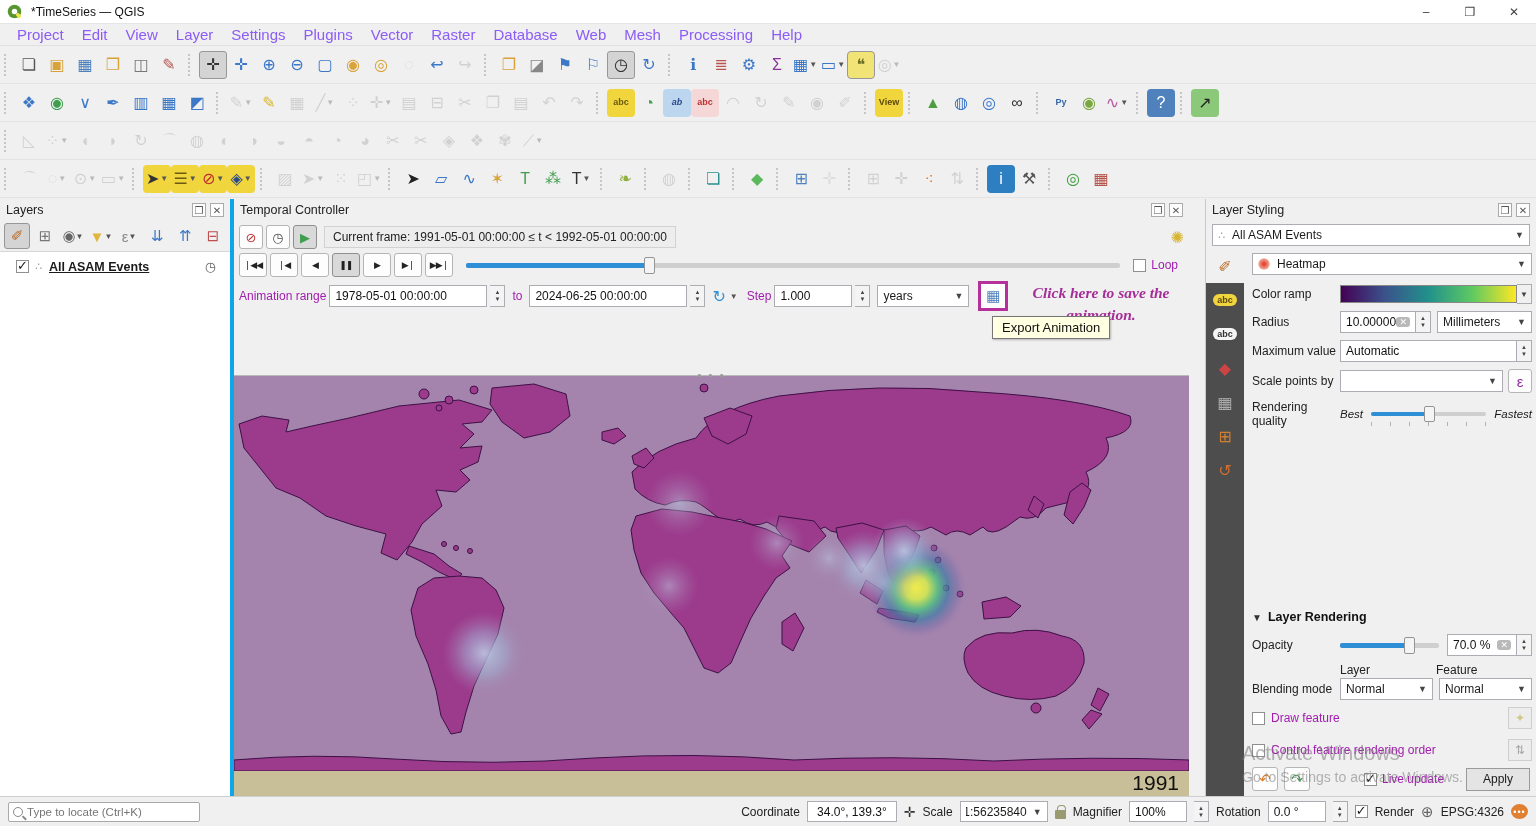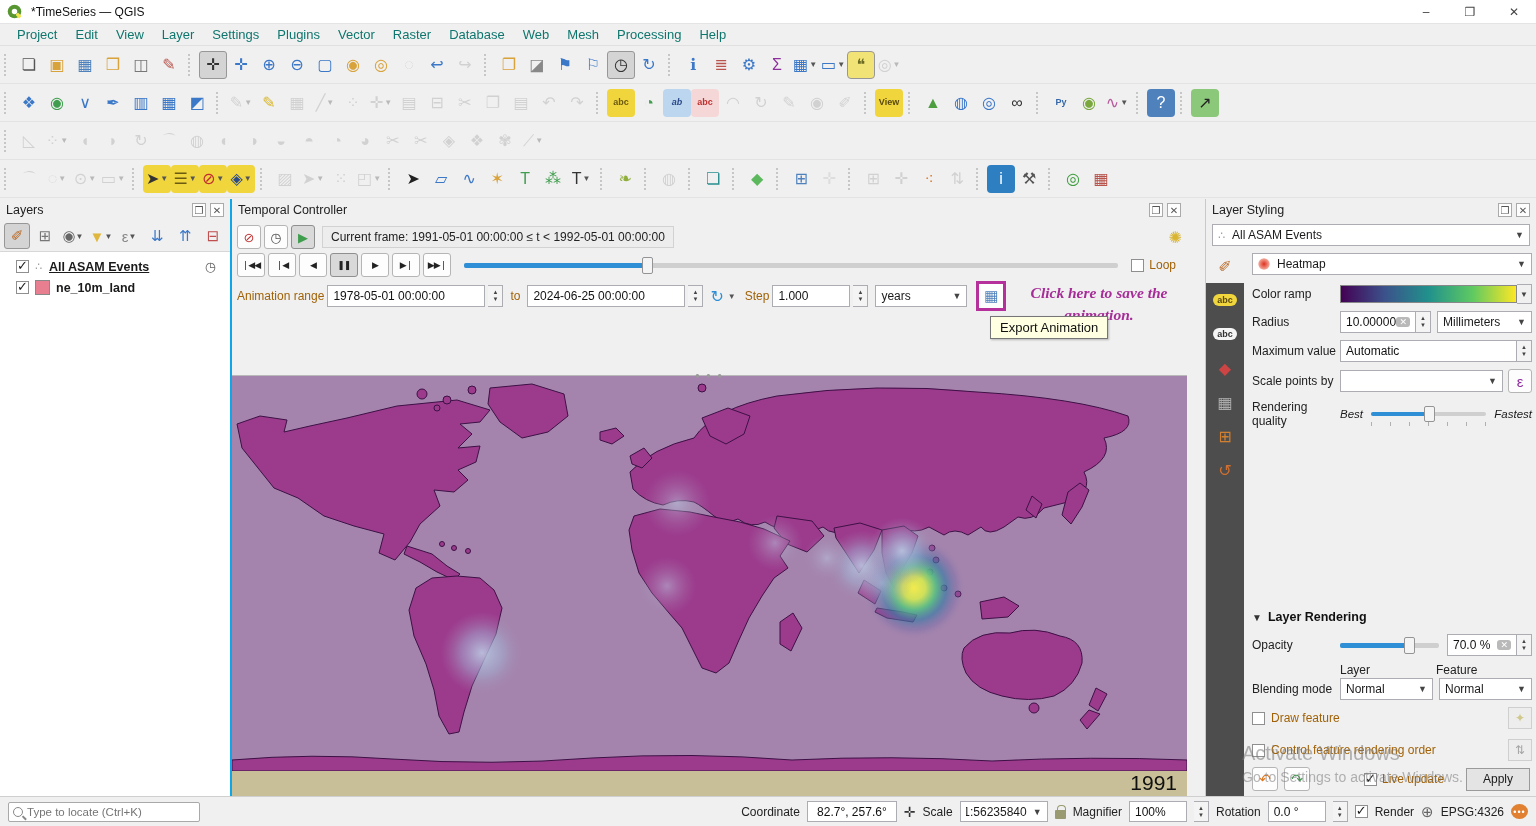--- a/index.html
+++ b/index.html
@@ -8,21 +8,21 @@
   #app { position:relative; width:1536px; height:826px; background:#f0f0f0; }
 
   
   .titlebar { height:24px; background:#fff; display:flex; align-items:center; padding-left:6px; border-bottom:1px solid #e4e4e4; }
   .titlebar .title { margin-left:8px; font-size:12px; color:#111; }
   .wctrls { margin-left:auto; display:flex; height:100%; }
   .wbtn { width:44px; height:100%; display:flex; align-items:center; justify-content:center; font-size:12px; color:#444; }
 
   
   .menubar { height:22px; background:#f0f0f0; display:flex; align-items:center; padding-left:8px; border-bottom:1px solid #e0e0e0; }
-  .menu-item { padding:2px 9px; font-size:13px; color:#0f766e; }
+  .menu-item { padding:2px 9px; font-size:15px; color:#8b5cf6; }
 
   
   .toolbar { height:38px; background:#f0f0f0; display:flex; align-items:center; padding-left:2px; border-bottom:1px solid #e3e3e3; overflow:hidden; }
   .tgroup { display:flex; align-items:center; margin-right:3px; }
   .tgroup::before { content:""; width:5px; height:22px; border-left:2px dotted #c6c6c6; margin:0 4px 0 2px; }
   .tbtn { min-width:28px; height:28px; padding:0 1px; display:flex; align-items:center; justify-content:center; border:1px solid transparent; border-radius:3px; }
   .tbtn .g { font-size:16px; line-height:1; }
   .tbtn .g.sm { font-size:9px; font-weight:bold; letter-spacing:0; }
   .tbtn .dd { font-size:8px; color:#555; margin-left:1px; }
   .tbtn.active { background:#d4d4d4; border-color:#979797; }
@@ -30,21 +30,21 @@
   .tbtn.bgd { border-radius:4px; }
 
   
   .main { position:absolute; top:199px; left:0; width:1536px; height:597px; display:flex; }
 
   .panel-header { height:22px; display:flex; align-items:center; padding:0 6px; font-size:12.5px; color:#222; }
   .phbtns { margin-left:auto; display:flex; gap:4px; }
   .phbtn { font-size:10px; color:#555; width:14px; height:14px; border:1px solid #aaa; display:flex; align-items:center; justify-content:center; background:#fdfdfd; }
 
   
-  .left-panel { width:250px; background:#f0f0f0; border-right:2px solid #0ea5e9; display:flex; flex-direction:column;text-align:right; }
+  .left-panel { width:250px; background:#f0f0f0; border-right:4px solid #0ea5e9; display:flex; flex-direction:column;text-align:right; }
   .ptoolbar { display:flex; align-items:center; gap:2px; padding:2px 4px; }
   .pbtn { width:26px; height:26px; display:flex; align-items:center; justify-content:center; border:1px solid transparent; border-radius:3px; }
   .pbtn.active { background:#d4d4d4; border-color:#979797; }
   .pbtn .g { font-size:15px; }
   .pbtn .dd { font-size:8px; color:#555; }
   .layer-tree { flex:1; background:#fff; border-top:1px solid #d7d7d7; padding:4px 2px; }
   .lt-item { display:flex; align-items:center; gap:6px; padding:3px 4px 3px 14px; }
   .lt-label { font-weight:bold; font-size:12.5px; }
   .lt-item.selected .lt-label { text-decoration:underline; }
   .lt-ind { margin-left:auto; margin-right:8px; color:#666; font-size:13px; }
@@ -66,21 +66,21 @@
   .pb-btn { width:28px; height:24px; min-width:28px; border:1px solid #b5b5b5; background:#fdfdfd; border-radius:3px; display:flex; align-items:center; justify-content:center; font-size:9px; color:#222; letter-spacing:-1px; }
   .pb-btn.active { background:#d9d9d9; border-color:#8f8f8f; }
   .slider { position:relative; height:5px; background:#cfcfcf; border-radius:2px; flex:1; margin:0 10px; }
   .slider .fill { position:absolute; left:0; top:0; height:100%; background:#2e8fd6; border-radius:2px; }
   .slider .handle { position:absolute; top:-6px; width:11px; height:17px; background:#f4f4f4; border:1px solid #949494; border-radius:2px; }
   .loop-wrap { display:flex; align-items:center; gap:5px; margin-right:6px; }
   .field { background:#fff; border:1px solid #abadb3; height:22px; display:flex; align-items:center; padding:0 5px; font-size:12px; color:#111; }
   .spin { width:15px; height:22px; border:1px solid #abadb3; border-left:none; background:#f4f4f4; display:flex; flex-direction:column; align-items:center; justify-content:center; font-size:6px; color:#444; line-height:1.1; }
   .combo { background:#fff; border:1px solid #abadb3; height:22px; display:flex; align-items:center; padding:0 5px; font-size:12px; }
   .combo .dd { margin-left:auto; font-size:9px; color:#444; padding-left:6px; }
-  .lbl { font-size:12px; color:#a16207; white-space:nowrap; }
+  .lbl { font-size:12px; color:#a21caf; white-space:nowrap; }
   .refresh-btn { color:#2e8fd6; font-size:16px; margin:0 1px 0 4px; }
   .ddv { font-size:8px; color:#555; }
   .save-anim { width:30px; height:30px; border:3px solid #b5309b; background:#fdfdfd; display:flex; align-items:center; justify-content:center; margin-left:6px; }
   .save-anim .g { font-size:15px; color:#4f81bd; }
   .annotation { position:absolute; left:782px; top:83px; width:170px; text-align:center; font-family:"Liberation Serif","DejaVu Serif",serif; font-style:italic; font-weight:bold; font-size:15.5px; color:#a62d98; line-height:1.45; z-index:3; }
   .tooltip { position:absolute; left:758px; top:117px; background:#ffffe1; border:1px solid #767676; padding:3px 9px; font-size:13px; color:#111; z-index:5; white-space:nowrap; box-shadow:1px 1px 2px rgba(0,0,0,.25); }
   .map-wrap { position:absolute; top:176px; left:0; width:955px; height:421px; border-top:1px solid #b9b9b9; }
   .dock-handle { position:absolute; top:-5px; left:50%; transform:translateX(-50%); color:#9a9a9a; font-size:8px; letter-spacing:2px; z-index:2; }
 
   
@@ -645,25 +645,20 @@
           <span class="pbtn">
             <span class="g" style="color: rgb(192, 80, 80);">⊟</span>
           </span>
         </div>
       <div class="layer-tree" id="layerTree">
           <div class="lt-item selected">
             <span class="cb checked"></span>
             <span class="ptsym">∴</span>
             <span class="lt-label">All ASAM Events</span>
             <span class="lt-ind">◷</span>
-          </div>
-          <div class="lt-item">
-            <span class="cb checked"></span>
-            <span class="swatch" style="background: rgb(231, 127, 144);"></span>
-            <span class="lt-label">ne_10m_land</span>
           </div>
         </div>
     </div>
 
     <div class="center">
       <div class="temporal">
         <div class="panel-header">
           <span>Temporal Controller</span>
           <span class="phbtns">
             <span class="phbtn">❐</span>
@@ -950,21 +945,21 @@
     </div>
   </div>
 
   <div class="statusbar">
     <div class="locator">
       <span class="mag-icon"></span>
       <input placeholder="Type to locate (Ctrl+K)" style="">
     </div>
     <div class="sb-right">
       <span class="sb-lbl">Coordinate</span>
-      <span class="field sb-field" style="width:90px;justify-content:center">82.7°, 257.6°</span>
+      <span class="field sb-field" style="width:90px;justify-content:center">34.0°, 139.3°</span>
       <span style="font-size:14px;color:#333">✛</span>
       <span class="sb-lbl">Scale</span>
       <span class="combo sb-field" style="width:88px">
           <span style="overflow:hidden;white-space:nowrap;direction:rtl;width:62px">1:56235840</span>
           <span class="dd">▼</span>
         </span>
       <span class="lock"></span>
       <span class="sb-lbl">Magnifier</span>
       <span class="field sb-field" style="width:58px">100%</span>
         <span class="spin" style="height:21px">▲<br>▼</span>

